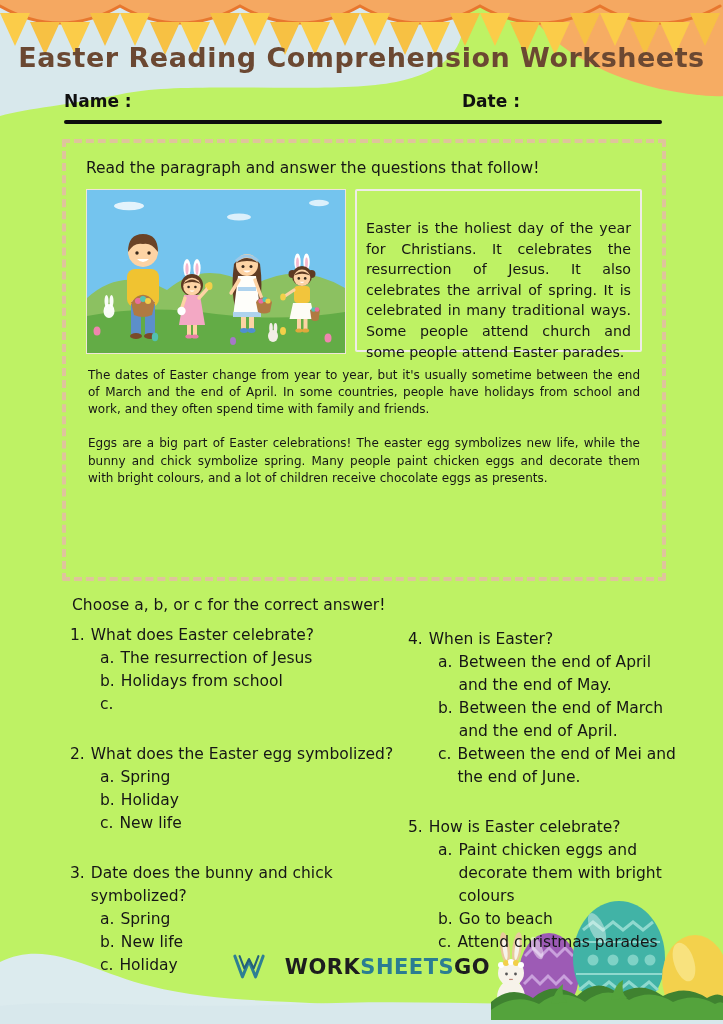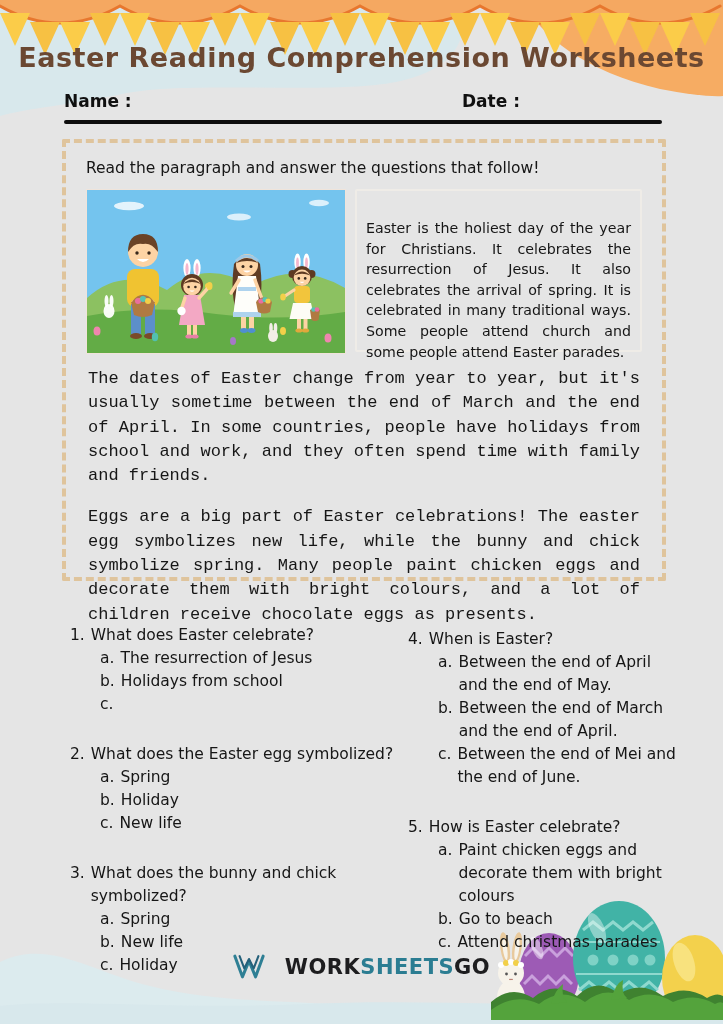--- a/index.html
+++ b/index.html
@@ -1,18 +1,18 @@
 <!DOCTYPE html>
 <html><head>
 <meta charset="utf-8">
 <style>
   html,body{margin:0;padding:0;background:#9aa0a6;}
   .page{
     position:relative;width:723px;height:1024px;margin:0 auto;
-    background:#e5e5e5;overflow:hidden;
+    background:#bef264;overflow:hidden;
     font-family:"DejaVu Sans","Liberation Sans",sans-serif;color:#161616;
   }
   .bg-svg{position:absolute;inset:0;z-index:0;}
   .content{position:absolute;inset:0;z-index:2;}
 
   .title{
     position:absolute;top:42px;left:0;right:0;text-align:center;
     font-size:27px;font-weight:bold;letter-spacing:.5px;color:#6b4832;
   }
   .field-label{position:absolute;font-size:17px;font-weight:bold;color:#101010;}
@@ -25,21 +25,21 @@
     border:4px dashed #dfc49c;box-sizing:border-box;padding:10px 20px 0 20px;border-radius:2px;
   }
   .reading-instruction{font-size:15.5px;margin-top:6px;}
   .reading-heading{text-align:center;font-size:17px;font-weight:bold;margin-top:17px;}
   .media-row{display:flex;gap:9px;margin-top:12px;align-items:flex-start;}
   .scene{width:258px;height:163px;flex:0 0 auto;border:1px solid #f0e4da;box-sizing:content-box;}
   .pbox{
     width:292px;height:163px;box-sizing:border-box;border:2px solid #efece7;border-radius:2px;
     padding:27px 9px;font-size:14.2px;line-height:1.45;text-align:justify;
   }
-  .para{margin-top:13px;font-size:17px;line-height:1.43;text-align:justify;padding:0 2px;font-family:Liberation Mono, monospace;}
+  .para{margin-top:13px;font-size:12px;line-height:1.43;text-align:justify;padding:0 2px;}
   .para+.para{margin-top:17px;}
 
   .choose-instruction{position:absolute;left:72px;top:596px;font-size:15.5px;}
 
   .qcol{position:absolute;font-size:15.5px;}
   .qcol-left{left:70px;top:624px;width:348px;}
   .qcol-right{left:408px;top:628px;width:272px;}
   .question{margin-bottom:27px;}
   .q-head{display:flex;gap:6px;line-height:23px;}
   .q-num{flex:0 0 auto;}
@@ -222,20 +222,21 @@
 
         <div class="pbox">
           <span>Easter is the holiest day of the year for Christians. It celebrates the resurrection of Jesus. It also celebrates the arrival of spring. It is celebrated in many traditional ways. Some people attend church and some people attend Easter parades.</span>
         </div>
       </div>
 
       <div class="para">The dates of Easter change from year to year, but it's usually sometime between the end of March and the end of April. In some countries, people have holidays from school and work, and they often spend time with family and friends.</div>
       <div class="para">Eggs are a big part of Easter celebrations! The easter egg symbolizes new life, while the bunny and chick symbolize spring. Many people paint chicken eggs and decorate them with bright colours, and a lot of children receive chocolate eggs as presents.</div>
     </div>
 
+    <div class="choose-instruction">Choose a, b, or c for the correct answer!</div>
 
     <div class="qcol qcol-left">
 
       <div class="question">
         <div class="q-head">
           <span class="q-num">1.</span>
           <span class="q-text">What does Easter celebrate?</span>
         </div>
         <div class="opt">
           <span class="opt-letter">a.</span>
@@ -265,21 +266,21 @@
         </div>
         <div class="opt">
           <span class="opt-letter">c.</span>
           <span class="opt-text">New life</span>
         </div>
       </div>
 
       <div class="question">
         <div class="q-head">
           <span class="q-num">3.</span>
-          <span class="q-text">What does the bunny and chick symbolized?</span>
+          <span class="q-text">Date does the bunny and chick symbolized?</span>
         </div>
         <div class="opt">
           <span class="opt-letter">a.</span>
           <span class="opt-text">Spring</span>
         </div>
         <div class="opt">
           <span class="opt-letter">b.</span>
           <span class="opt-text">New life</span>
         </div>
         <div class="opt">

